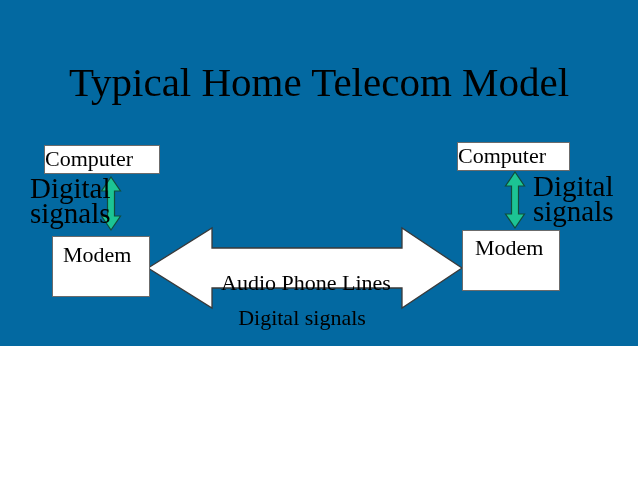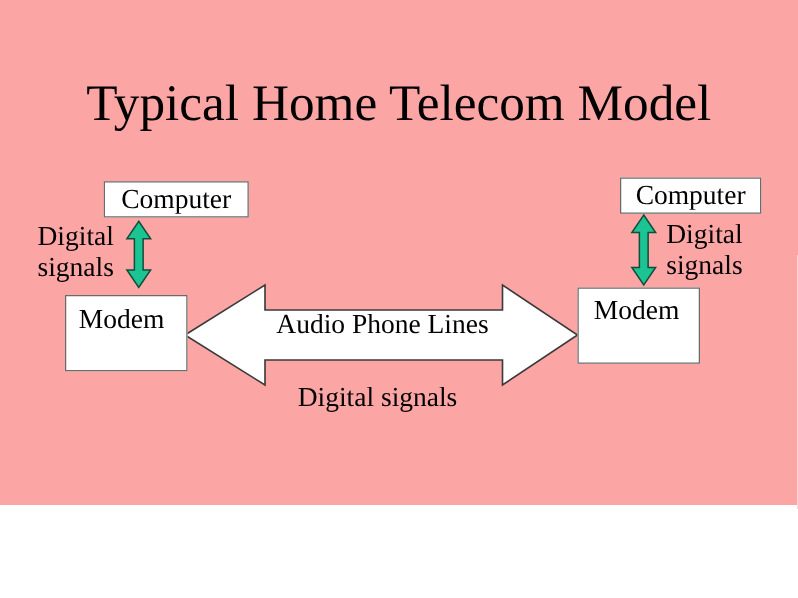--- a/index.html
+++ b/index.html
@@ -1,20 +1,20 @@
 <!DOCTYPE html>
 <html><head>
 <meta charset="utf-8">
 <style>
   html, body { margin: 0; padding: 0; background: #ffffff; }
   .slide {
     position: relative;
     width: 638px;
-    height: 404px;
-    background: #fca5a5;
+    height: 346px;
+    background: #0369a1;
     overflow: hidden;
     font-family: "Liberation Serif", serif;
     color: #000000;
   }
   .title {
     position: absolute;
     top: 60px;
     left: 0;
     width: 100%;
     text-align: center;
@@ -42,45 +42,43 @@
     position: absolute;
     box-sizing: border-box;
     border: 1.5px solid #6b6b6b;
     background: #ffffff;
     font-size: 22px;
     line-height: 1.1;
   }
   .box.centered {
     display: flex;
     align-items: center;
-    justify-content: center;
-    margin-left: 39px;
   }
   .computer-left  { left: 44px;  top: 145px; width: 116px; height: 29px; }
   .computer-right { left: 457px; top: 142px; width: 113px; height: 29px; }
   .modem-left  { left: 52px;  top: 236px; width: 98px; height: 61px; padding: 6px 0 0 10px; }
   .modem-right { left: 462px; top: 230px; width: 98px; height: 61px; padding: 5px 0 0 12px; }
   .signal-label {
     position: absolute;
-    font-size: 22px;
+    font-size: 29px;
     line-height: 25px;
     white-space: nowrap;
   }
   .signal-left  { left: 30px;  top: 176px; }
   .signal-right { left: 533px; top: 174px; }
   .arrow-caption {
     position: absolute;
     left: 150px;
     width: 312px;
     text-align: center;
     font-size: 22px;
     line-height: 25px;
     white-space: nowrap;
   }
-  .audio-caption  { top: 246px; }
+  .audio-caption  { top: 270px; }
   .analog-caption { top: 305px; left: 146px; }
 </style>
 </head>
 <body>
 
 <div class="slide">
 
   <div class="title">Typical Home Telecom Model</div>
 
   <svg class="shape-layer" viewBox="0 0 638 478" xmlns="http://www.w3.org/2000/svg">

